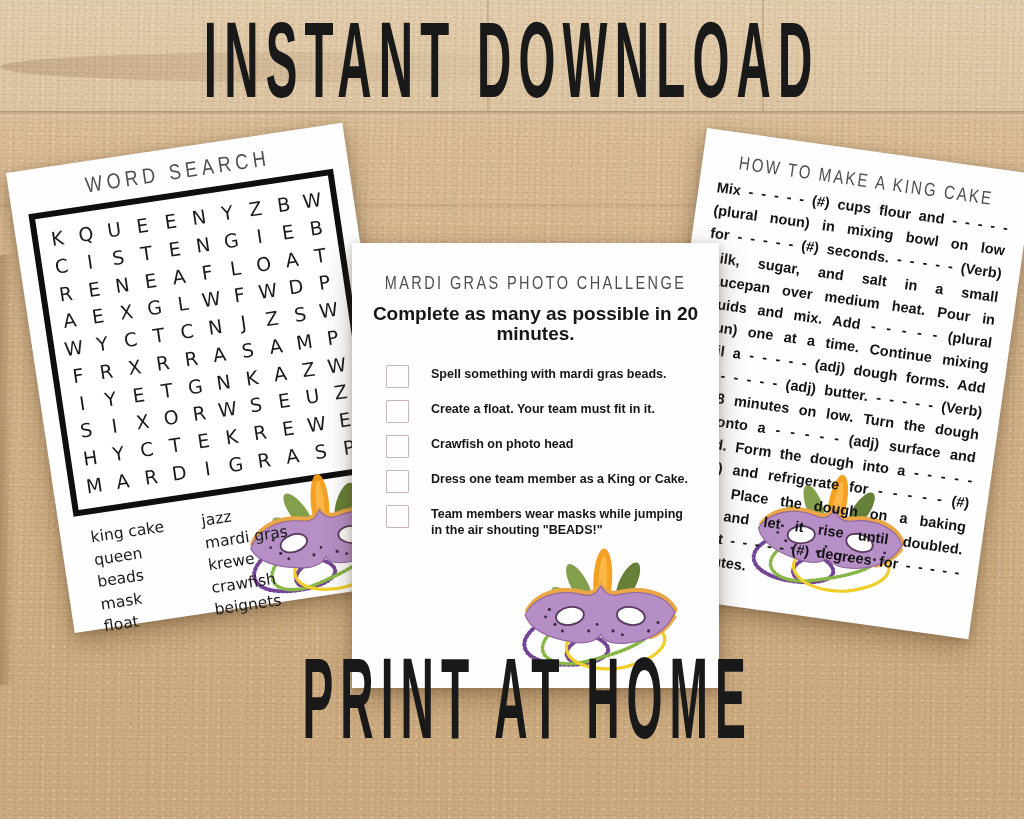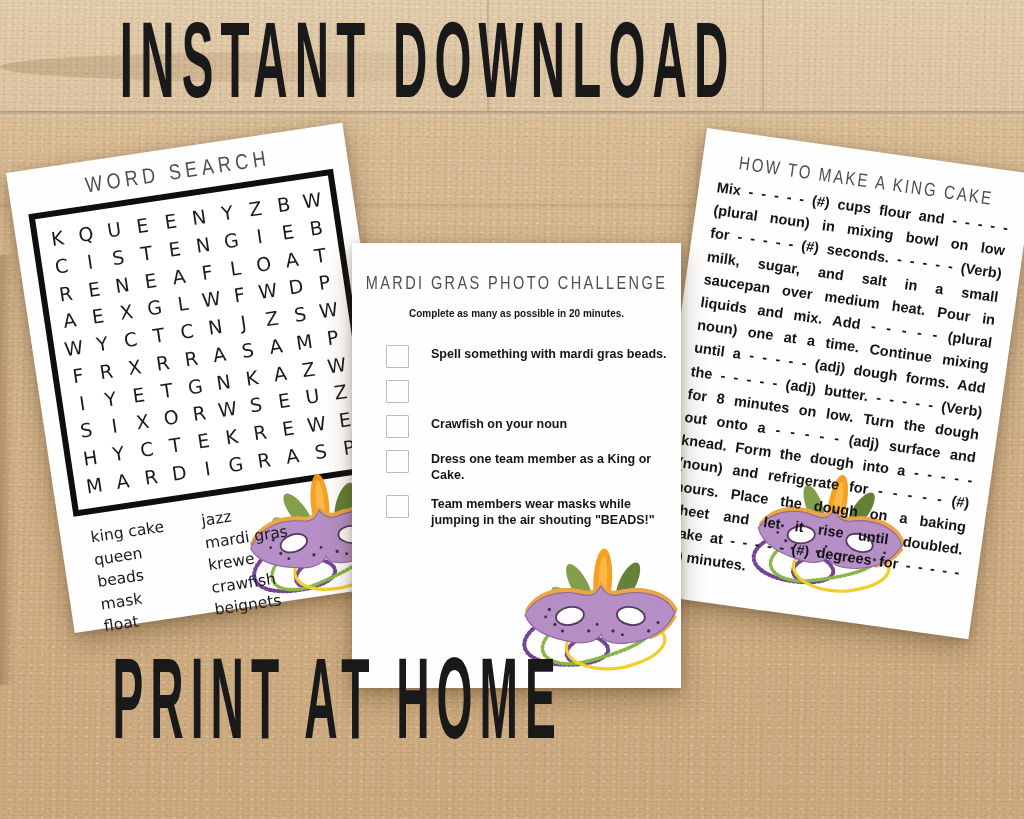--- a/index.html
+++ b/index.html
@@ -20,35 +20,35 @@
   .seam1{top:111px;height:6px;background:linear-gradient(180deg,rgba(92,62,32,.30),rgba(255,255,255,.18) 80%,transparent);}
   .seam2{top:204px;height:4px;background:linear-gradient(180deg,rgba(92,62,32,.16),transparent);}
   .streak{position:absolute;top:52px;left:0;width:58%;height:30px;pointer-events:none;
     background:linear-gradient(90deg,rgba(118,80,44,.22),rgba(118,80,44,.05) 70%,transparent);border-radius:50%;}
   .topband{position:absolute;top:0;left:0;width:100%;height:111px;background:rgba(255,255,255,.10);pointer-events:none;}
   .plank{position:absolute;top:0;height:111px;width:2px;background:rgba(100,70,40,.18);pointer-events:none;}
   .edge-shadow{position:absolute;left:0;top:255px;width:14px;height:430px;pointer-events:none;
     background:linear-gradient(90deg,rgba(95,62,32,.28),transparent);}
 
   .banner{
-    position:absolute;left:0;width:100%;color:#191919;
+    position:absolute;left:0;width:100%;text-align:center;color:#191919;
     font-family:"Liberation Sans",sans-serif;font-weight:700;z-index:10;pointer-events:none;
   }
   .banner span{display:inline-block;white-space:nowrap;}
   .banner-top{top:22px;}
   .banner-top span{font-size:66px;letter-spacing:10px;transform:scale(.72,1.62);}
   .banner-bottom{top:660px;padding-left:16px;}
   .banner-bottom span{font-size:66px;letter-spacing:10px;transform:scale(.70,1.74);}
 
   .page{
     position:absolute;background:#fefefe;
     box-shadow:0 10px 26px rgba(70,45,20,.35),0 2px 8px rgba(70,45,20,.22);
   }
   .page-left{left:6px;top:173px;width:340px;height:465px;transform:rotate(-8.5deg);transform-origin:top left;z-index:2;}
-  .page-mid{left:352px;top:243px;width:329px;height:445px;z-index:3;}
+  .page-mid{left:352px;top:243px;width:367px;height:445px;z-index:3;}
   .page-right{left:707px;top:128px;width:330px;height:470px;transform:rotate(8deg);transform-origin:top left;z-index:1;}
 
   .thin-title{
     font-family:"Liberation Sans",sans-serif;font-weight:400;color:#4e4e4e;
     text-align:center;white-space:nowrap;
   }
   .ws-title{font-size:18px;letter-spacing:4.5px;margin-top:14px;transform:scaleY(1.2);}
   .pc-title{font-size:14.5px;letter-spacing:2.4px;margin-top:32px;transform:scaleY(1.25);}
   .kc-title{font-size:15px;letter-spacing:2.2px;margin-top:21px;transform:scaleY(1.25);}
 
@@ -60,21 +60,21 @@
   .ws-row{display:flex;}
   .ws-row span{
     flex:1;text-align:center;font-size:19px;font-weight:500;color:#1b1b1b;line-height:26px;
   }
   .word-cols{display:flex;margin:12px 0 0 30px;position:relative;z-index:2;}
   .word-col1{width:112px;}
   .word{font-size:15.5px;line-height:22.5px;color:#1b1b1b;font-weight:500;}
 
   .subtitle{margin-top:13px;text-align:center;}
   .subtitle-line{
-    font-family:"Liberation Sans",sans-serif;font-weight:700;font-size:10px;line-height:20px;color:#161616;
+    font-family:"Liberation Sans",sans-serif;font-weight:700;font-size:19px;line-height:20px;color:#161616;
   }
   .checklist{margin-top:21px;}
   .check-row{display:flex;align-items:flex-start;margin:0 10px 12px 34px;}
   .checkbox{flex:0 0 21px;height:21px;border:1.5px solid #c9b5b5;background:#fff;border-radius:1px;}
   .check-label{
     margin-left:22px;width:258px;padding-top:2px;
     font-family:"Liberation Sans",sans-serif;font-weight:600;font-size:12.5px;line-height:15.5px;color:#161616;
   }
 
   .kc-text{padding:8px 18px 0;position:relative;z-index:2;}
@@ -298,24 +298,25 @@
   <div class="subtitle-line">Complete as many as possible in 20 minutes.</div>
     </div>
   <div class="checklist">
 
   <div class="check-row">
         <span class="checkbox"></span>
         <span class="check-label">Spell something with mardi gras beads.</span>
       </div>
       <div class="check-row">
         <span class="checkbox"></span>
+        <span class="check-label">Create a float. Your team must fit in it.</span>
       </div>
       <div class="check-row">
         <span class="checkbox"></span>
-        <span class="check-label">Crawfish on your noun</span>
+        <span class="check-label">Crawfish on photo head</span>
       </div>
       <div class="check-row">
         <span class="checkbox"></span>
         <span class="check-label">Dress one team member as a King or Cake.</span>
       </div>
       <div class="check-row">
         <span class="checkbox"></span>
         <span class="check-label">Team members wear masks while jumping in the air shouting "BEADS!"</span>
       </div>
     </div>

